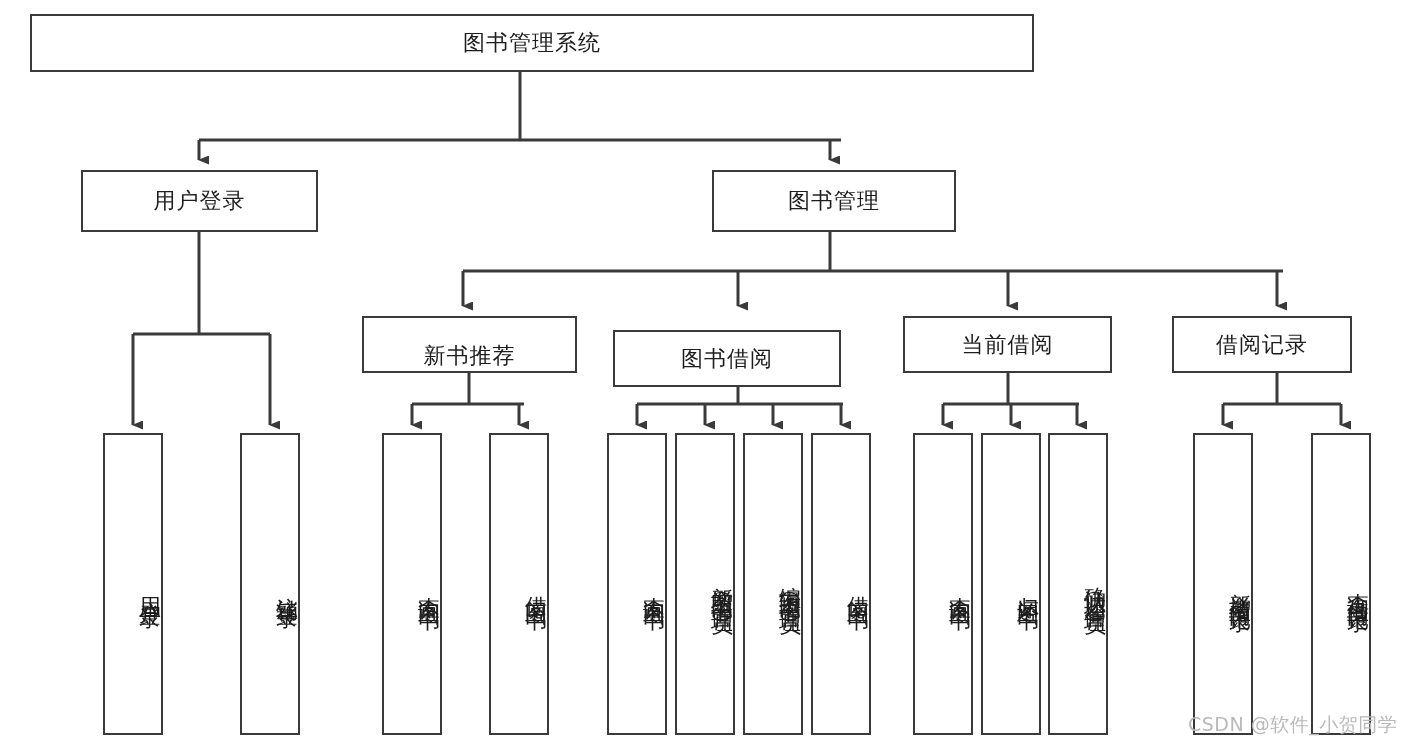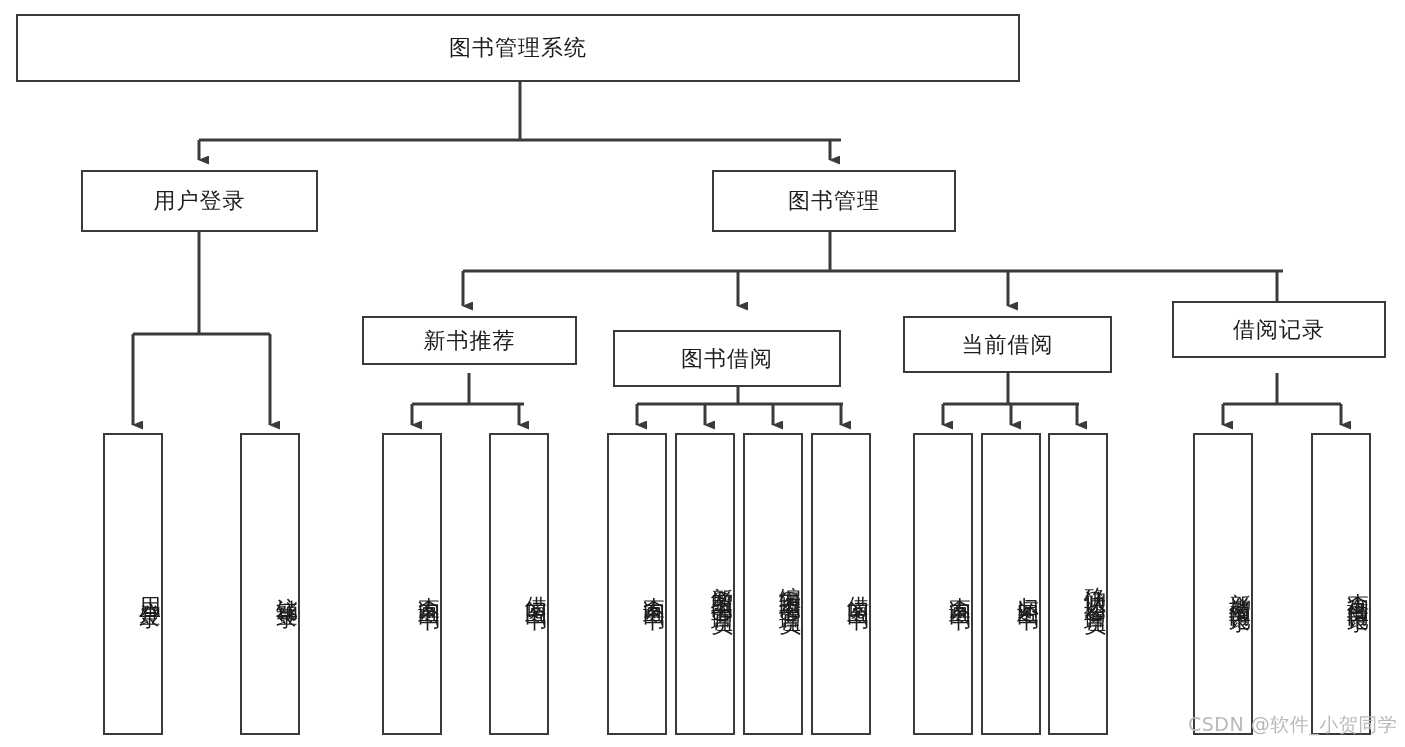--- a/index.html
+++ b/index.html
@@ -111,41 +111,41 @@
       <path d="M1011,404 L1011,425" marker-end="url(#arrow)"></path>
       <path d="M1077,404 L1077,425" marker-end="url(#arrow)"></path>
 
       <path d="M1277,373 L1277,404"></path>
       <path d="M1223,404 L1341,404"></path>
       <path d="M1223,404 L1223,425" marker-end="url(#arrow)"></path>
       <path d="M1341,404 L1341,425" marker-end="url(#arrow)"></path>
     </g>
   </svg>
 
-  <div class="node horiz" style="left:16px; top:14px; width:1004px; height:68px;">
+  <div class="node horiz" style="left:30px; top:14px; width:1004px; height:58px;">
     <span class="lbl">图书管理系统</span>
   </div>
 
   <div class="node horiz" style="left:81px; top:170px; width:237px; height:62px;">
     <span class="lbl">用户登录</span>
   </div>
   <div class="node horiz" style="left:712px; top:170px; width:244px; height:62px;">
     <span class="lbl">图书管理</span>
   </div>
 
-  <div class="node horiz" style="left:362px; top:316px; width:215px; height:49px;">
+  <div class="node horiz" style="left:362px; top:316px; width:215px; height:57px;align-items:flex-end;">
     <span class="lbl">新书推荐</span>
   </div>
   <div class="node horiz" style="left:613px; top:316px; width:228px; height:57px;margin-top:14px;">
     <span class="lbl">图书借阅</span>
   </div>
   <div class="node horiz" style="left:903px; top:316px; width:209px; height:57px;">
     <span class="lbl">当前借阅</span>
   </div>
-  <div class="node horiz" style="left:1172px; top:301px; width:214px; height:57px;">
+  <div class="node horiz" style="left:1172px; top:316px; width:180px; height:57px;">
     <span class="lbl">借阅记录</span>
   </div>
 
   <div class="node vert" style="left:103px; top:433px; width:60px; height:302px;">
     <span class="lbl">用户登录</span>
   </div>
   <div class="node vert" style="left:240px; top:433px; width:60px; height:302px;">
     <span class="lbl">注销登录</span>
   </div>
 

